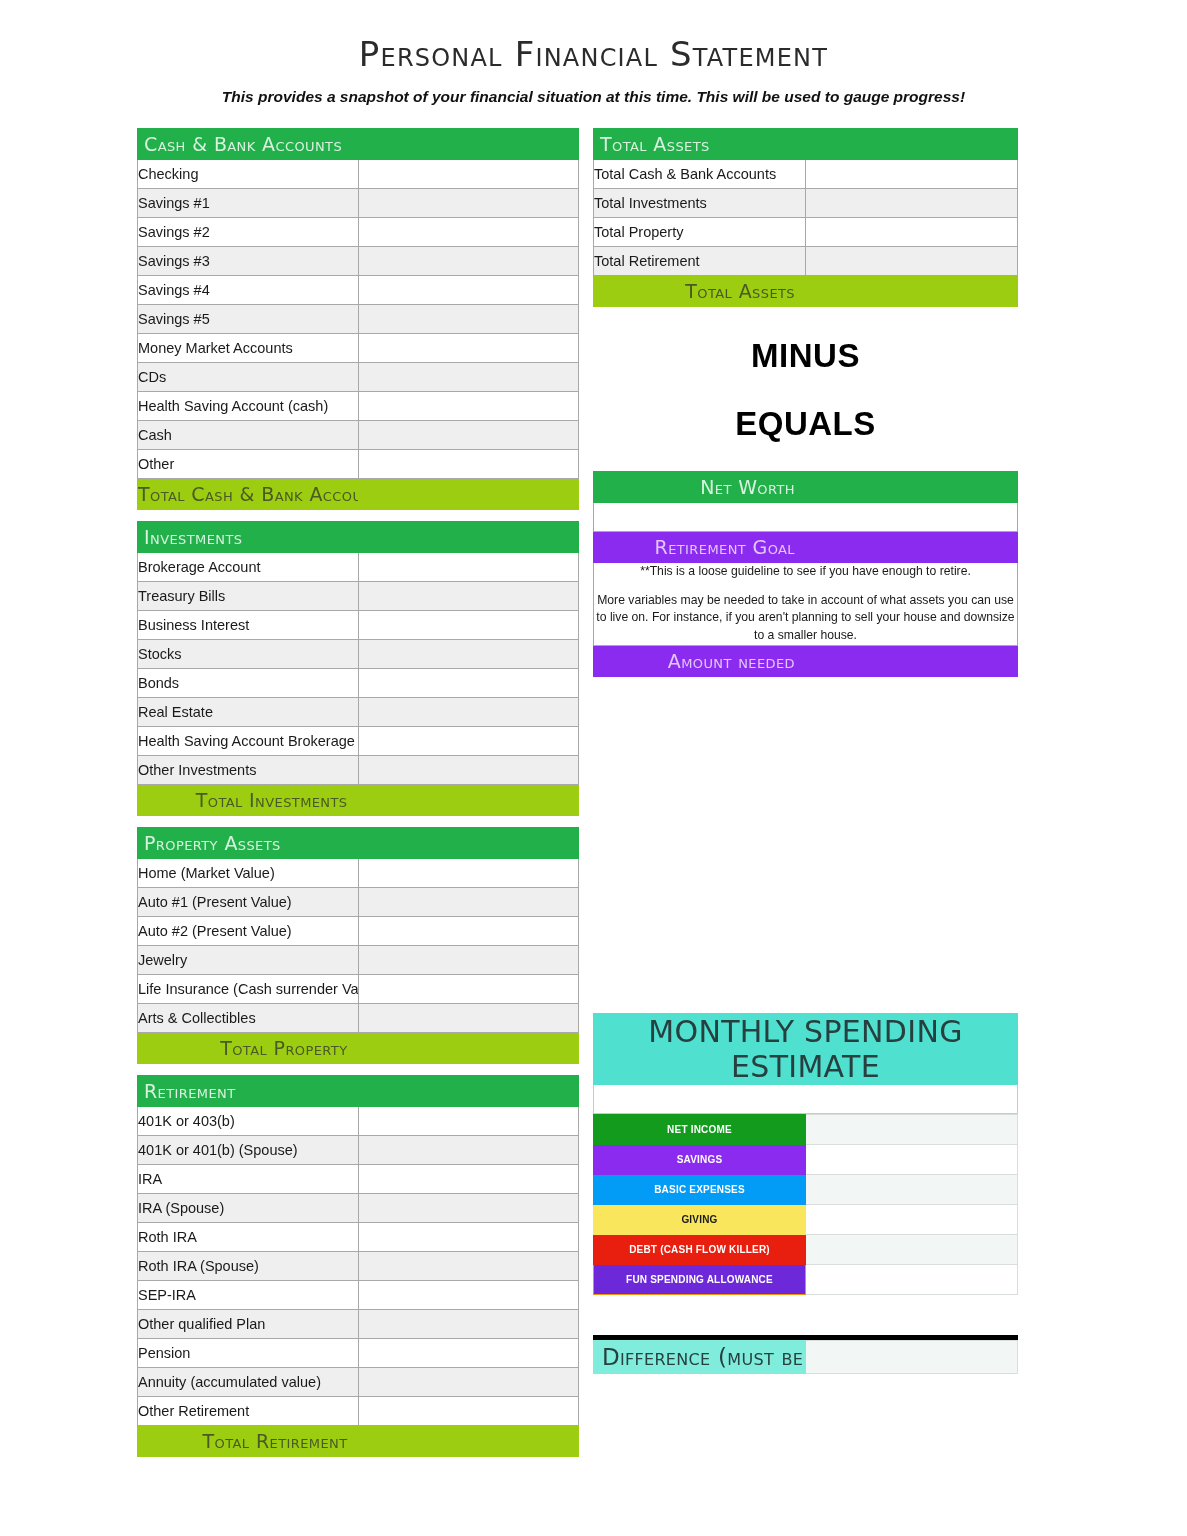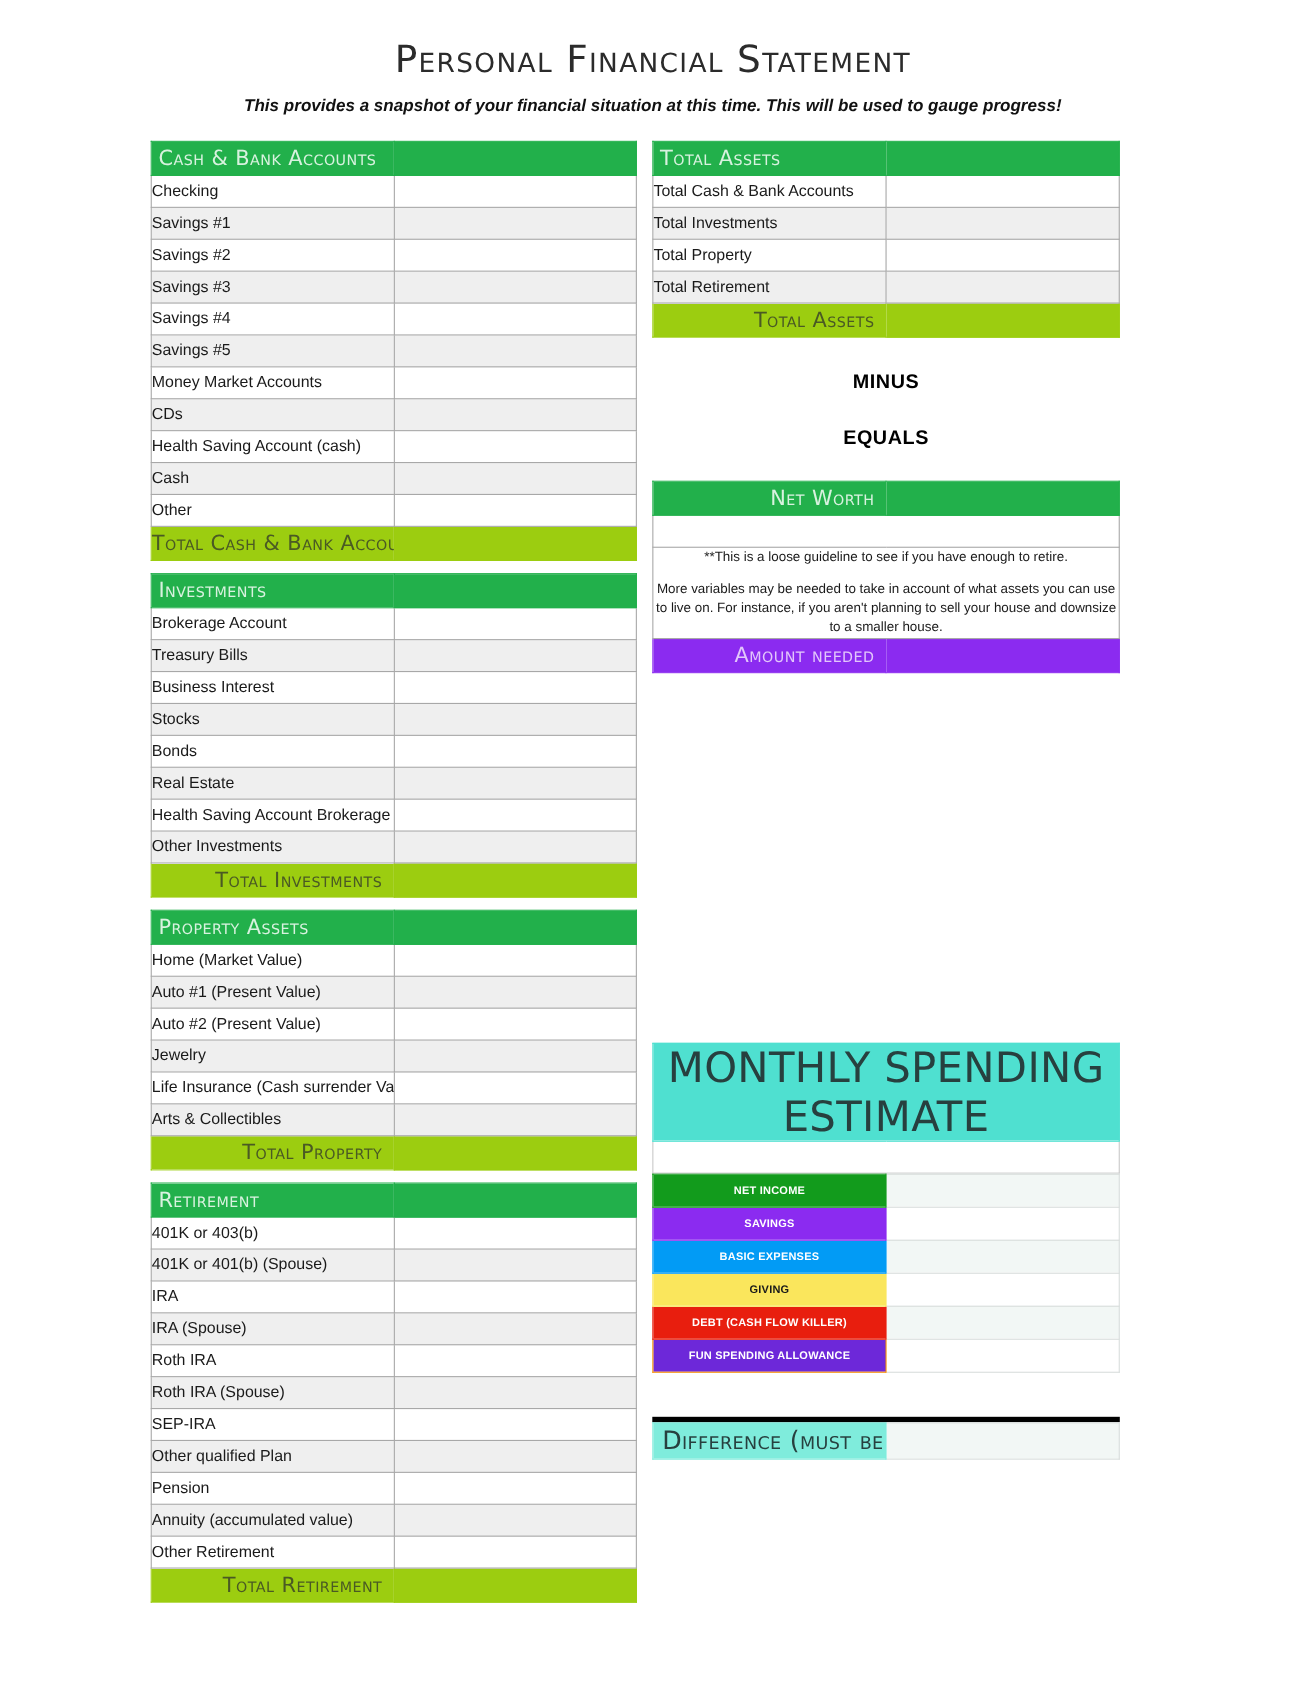--- a/index.html
+++ b/index.html
@@ -116,21 +116,21 @@
     padding-right: 10px;
     font-family: "DejaVu Sans", sans-serif;
   }
 
   
   .gap { height: 11px; }
 
   
   .op-word {
     text-align: center;
-    font-size: 18px;
+    font-size: 33px;
     font-weight: bold;
     color: #000;
     letter-spacing: 0.5px;
   }
 
   .purple .cell-label, .purple .cell-value {
     background: #8b2bf0;
     border: 1px solid #8b2bf0;
     height: 30px;
   }
@@ -161,21 +161,21 @@
   }
   .note-cell p { margin: 0; }
   .note-cell p.sp { margin-top: 11px; }
 
   
   .mse-title td {
     background: #4fe0d0;
     border: 1px solid #4fe0d0;
     height: 56px;
     color: #27403f;
-    font-size: 38px;
+    font-size: 30px;
     text-align: center;
     letter-spacing: 0.3px;
     font-family: "DejaVu Sans", sans-serif;
     font-weight: 400;
   }
   .mse-blank td {
     background: #ffffff;
     border: 1px solid #c9c9c9;
     height: 28px;
   }
@@ -463,20 +463,24 @@
     <div class="op-word" style="margin-top:30px;">EQUALS</div>
 
     <table class="tbl" style="margin-top:28px;">
       <tbody>
         <tr class="hdr">
           <td class="cell-label" style="text-align:right;padding-right:10px;">Net Worth</td>
           <td class="cell-value"></td>
         </tr>
         <tr class="netrow">
           <td colspan="2"></td>
+        </tr>
+        <tr class="purple">
+          <td class="cell-label">Retirement Goal</td>
+          <td class="cell-value"></td>
         </tr>
         <tr>
           <td colspan="2" class="note-cell">
             <p>**This is a loose guideline to see if you have enough to retire.</p>
             <p class="sp">More variables may be needed to take in account of what assets you can use to live on. For instance, if you aren't planning to sell your house and downsize to a smaller house.</p>
           </td>
         </tr>
         <tr class="purple">
           <td class="cell-label">Amount needed</td>
           <td class="cell-value"></td>

